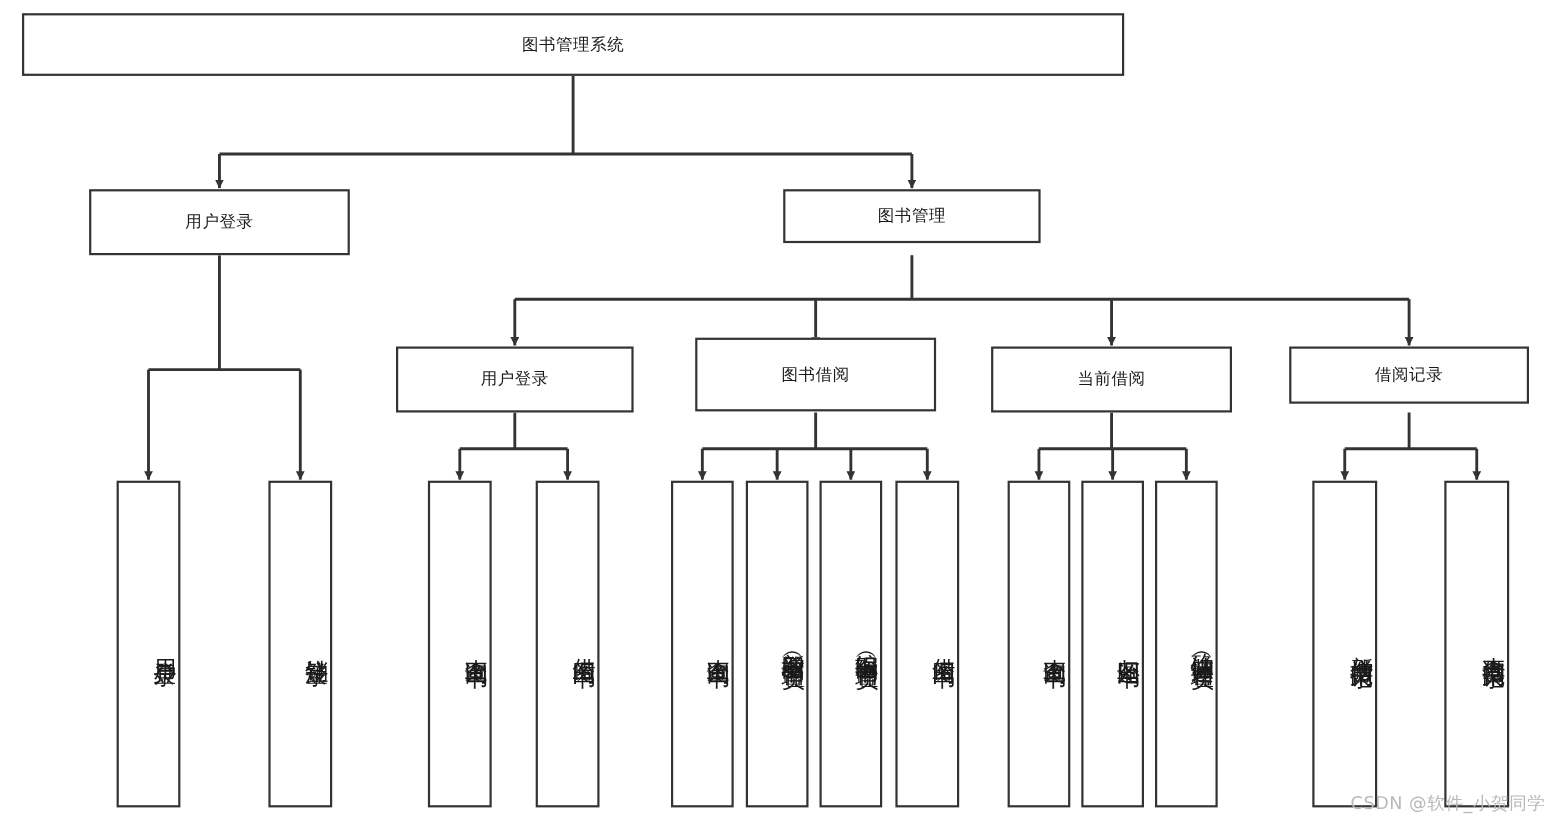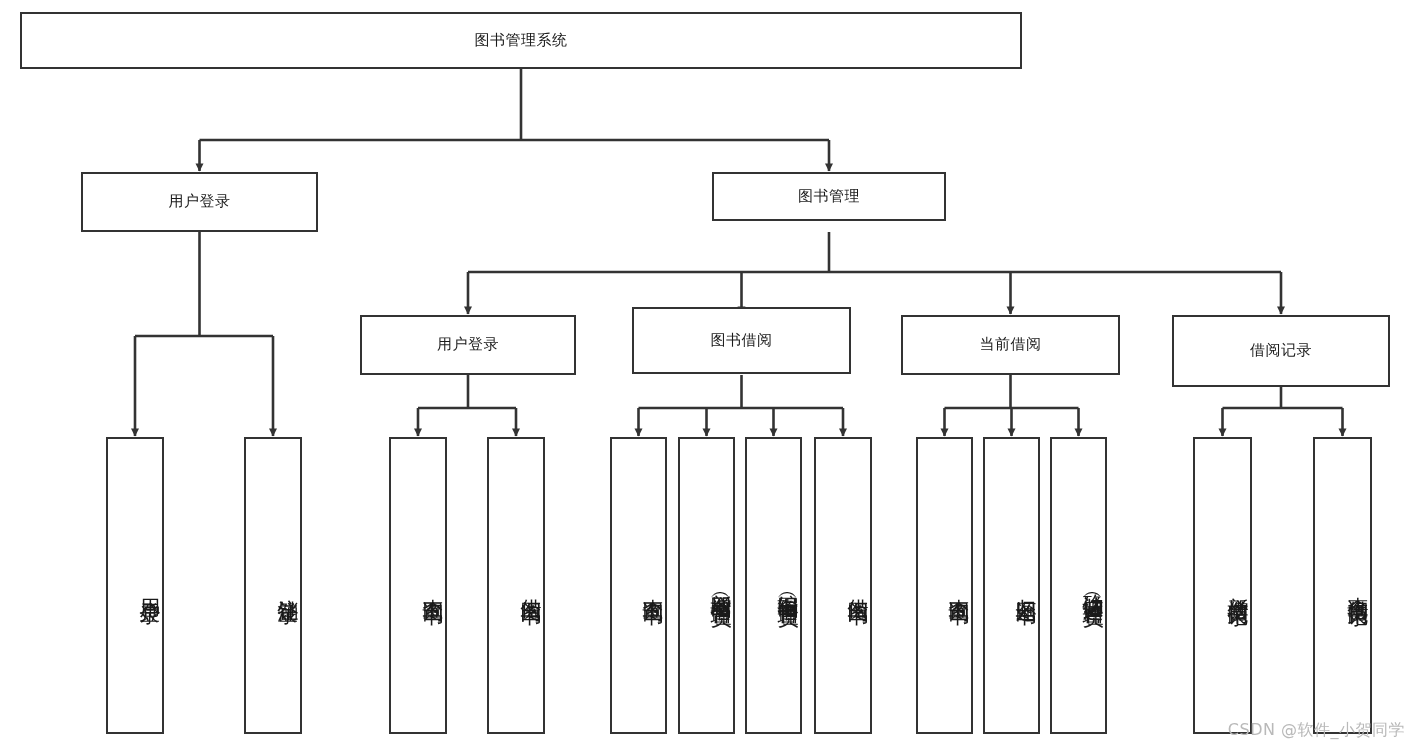--- a/index.html
+++ b/index.html
@@ -133,21 +133,21 @@
   </div>
 
   <div class="node horizontal" style="left: 632px; top: 307px; width: 219px; height: 67px;">
     <span class="node-label">图书借阅</span>
   </div>
 
   <div class="node horizontal" style="left: 901px; top: 315px; width: 219px; height: 60px;">
     <span class="node-label">当前借阅</span>
   </div>
 
-  <div class="node horizontal" style="left: 1172px; top: 315px; width: 218px; height: 72px;">
+  <div class="node horizontal" style="left: 1172px; top: 315px; width: 218px; height: 52px;">
     <span class="node-label">借阅记录</span>
   </div>
 
   <div class="node vertical" style="left: 106px; top: 437px; width: 58px; height: 297px;">
     <span class="node-label">用户登录</span>
   </div>
 
   <div class="node vertical" style="left: 244px; top: 437px; width: 58px; height: 297px;">
     <span class="node-label">注销登录</span>
   </div>

